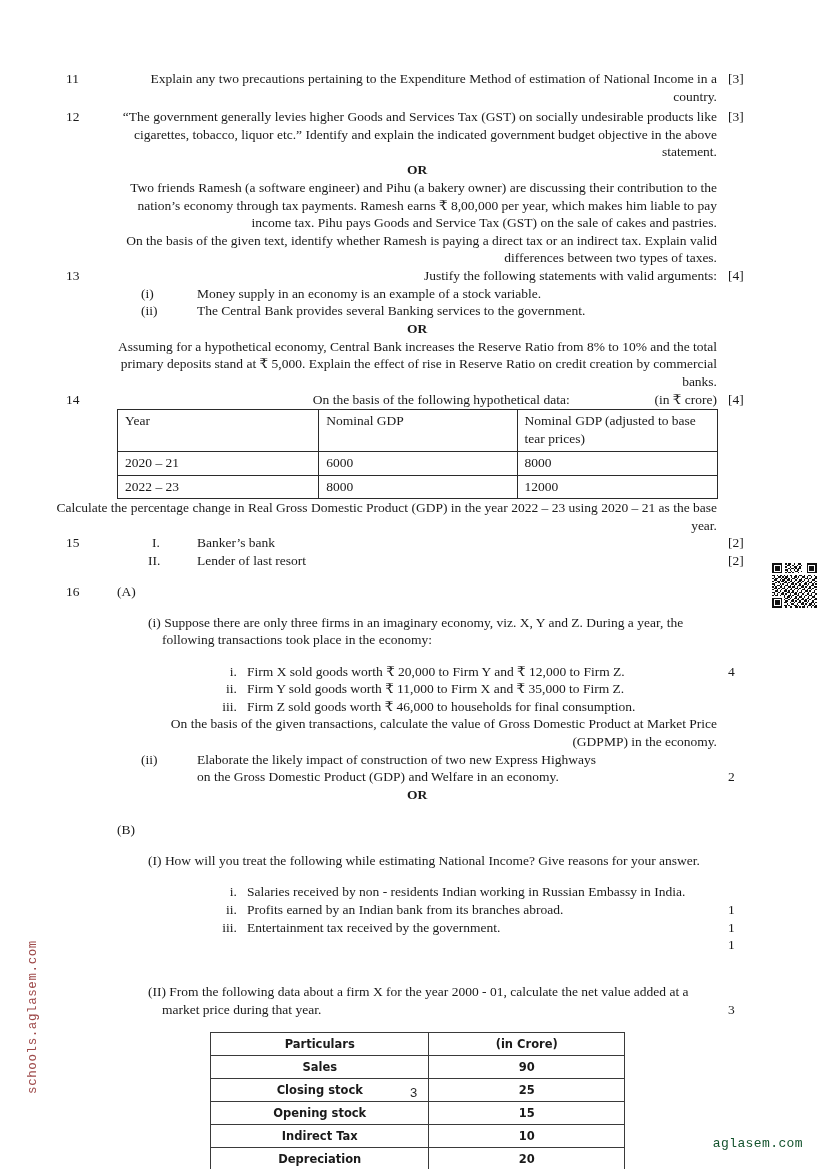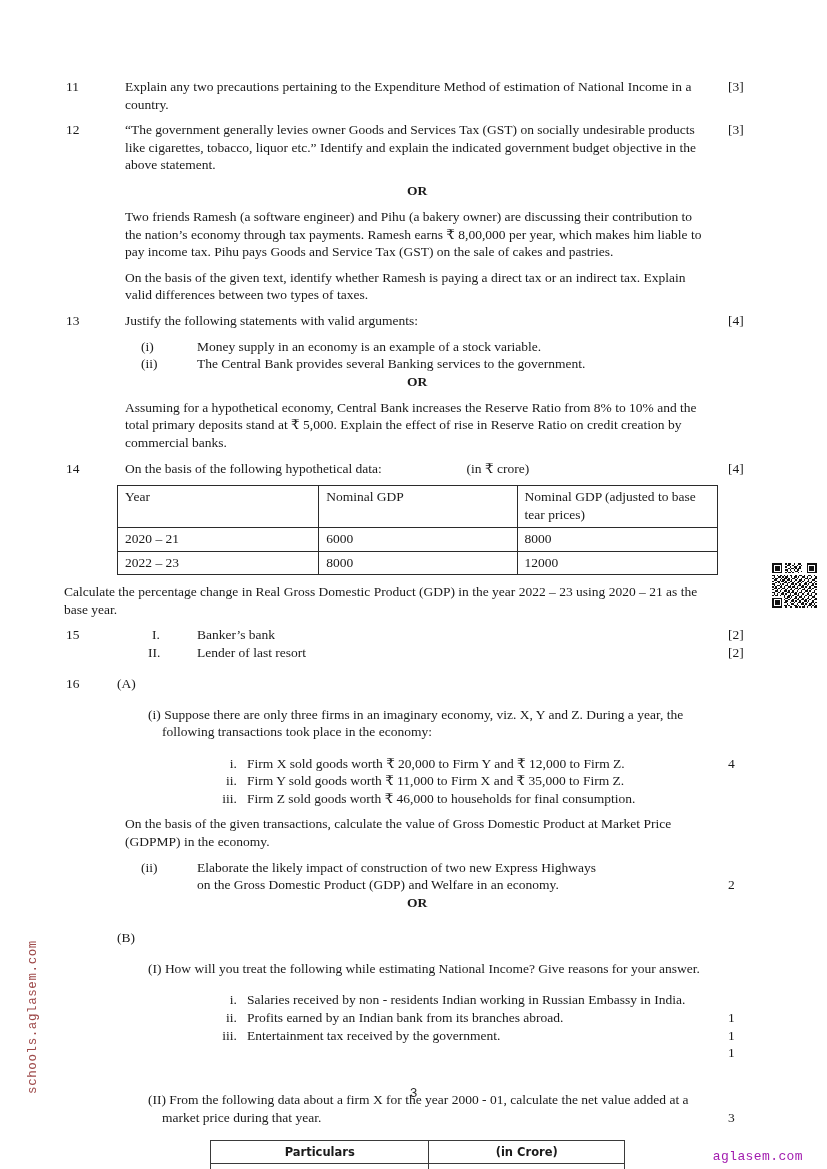--- a/index.html
+++ b/index.html
@@ -30,25 +30,25 @@
     transform-origin: center center;
     font-family: "Liberation Mono", "DejaVu Sans Mono", monospace;
     font-size: 12.5px;
     letter-spacing: 0.6px;
     color: #9e4a4a;
     white-space: nowrap;
   }
   .corner-watermark {
     position: absolute;
     right: 24px;
-    bottom: 5px;
+    bottom: 18px;
     font-family: "Liberation Mono", "DejaVu Sans Mono", monospace;
     font-size: 13px;
     letter-spacing: 0.4px;
-    color: #a21caf;
+    color: #14532d;
   }
 
   
   .qr {
     position: absolute;
     left: 771px;
     top: 562px;
     width: 47px;
     height: 47px;
   }
@@ -75,25 +75,25 @@
   .marks {
     position: absolute;
     left: 728px;
     top: 0;
     width: 40px;
     font-size: 13.5px;
     line-height: 17.6px;
     text-align: left;
   }
   .body-text {
-    margin: 8px;
+    margin: 0;
     padding: 0 110px 0 117px;
     font-size: 13.5px;
     line-height: 17.6px;
-    text-align: left;
+    text-align: right;
   }
   .or {
     margin: 0;
     padding: 0 110px 0 117px;
     font-size: 13.5px;
     line-height: 18px;
     font-weight: bold;
     text-align: center;
   }
   .sub-roman {
@@ -479,21 +479,21 @@
 
     <div class="row">
       <div class="qnum">11</div>
       <div class="marks">[3]</div>
       <p class="body-text">Explain any two precautions pertaining to the Expenditure Method of estimation of National Income in a country.</p>
     </div>
 
     <div class="row" style="margin-top:3px;">
       <div class="qnum">12</div>
       <div class="marks">[3]</div>
-      <p class="body-text">“The government generally levies owner Goods and Services Tax (GST) on socially undesirable products like cigarettes, tobacco, liquor etc.” Identify and explain the indicated government budget objective in the above statement.</p>
+      <p class="body-text">“The government generally levies higher Goods and Services Tax (GST) on socially undesirable products like cigarettes, tobacco, liquor etc.” Identify and explain the indicated government budget objective in the above statement.</p>
       <p class="or">OR</p>
       <p class="body-text">Two friends Ramesh (a software engineer) and Pihu (a bakery owner) are discussing their contribution to the nation’s economy through tax payments. Ramesh earns ₹ 8,00,000 per year, which makes him liable to pay income tax. Pihu pays Goods and Service Tax (GST) on the sale of cakes and pastries.</p>
       <p class="body-text">On the basis of the given text, identify whether Ramesh is paying a direct tax or an indirect tax. Explain valid differences between two types of taxes.</p>
     </div>
 
     <div class="row">
       <div class="qnum">13</div>
       <div class="marks">[4]</div>
       <p class="body-text">Justify the following statements with valid arguments:</p>
       <div class="sub-roman">

